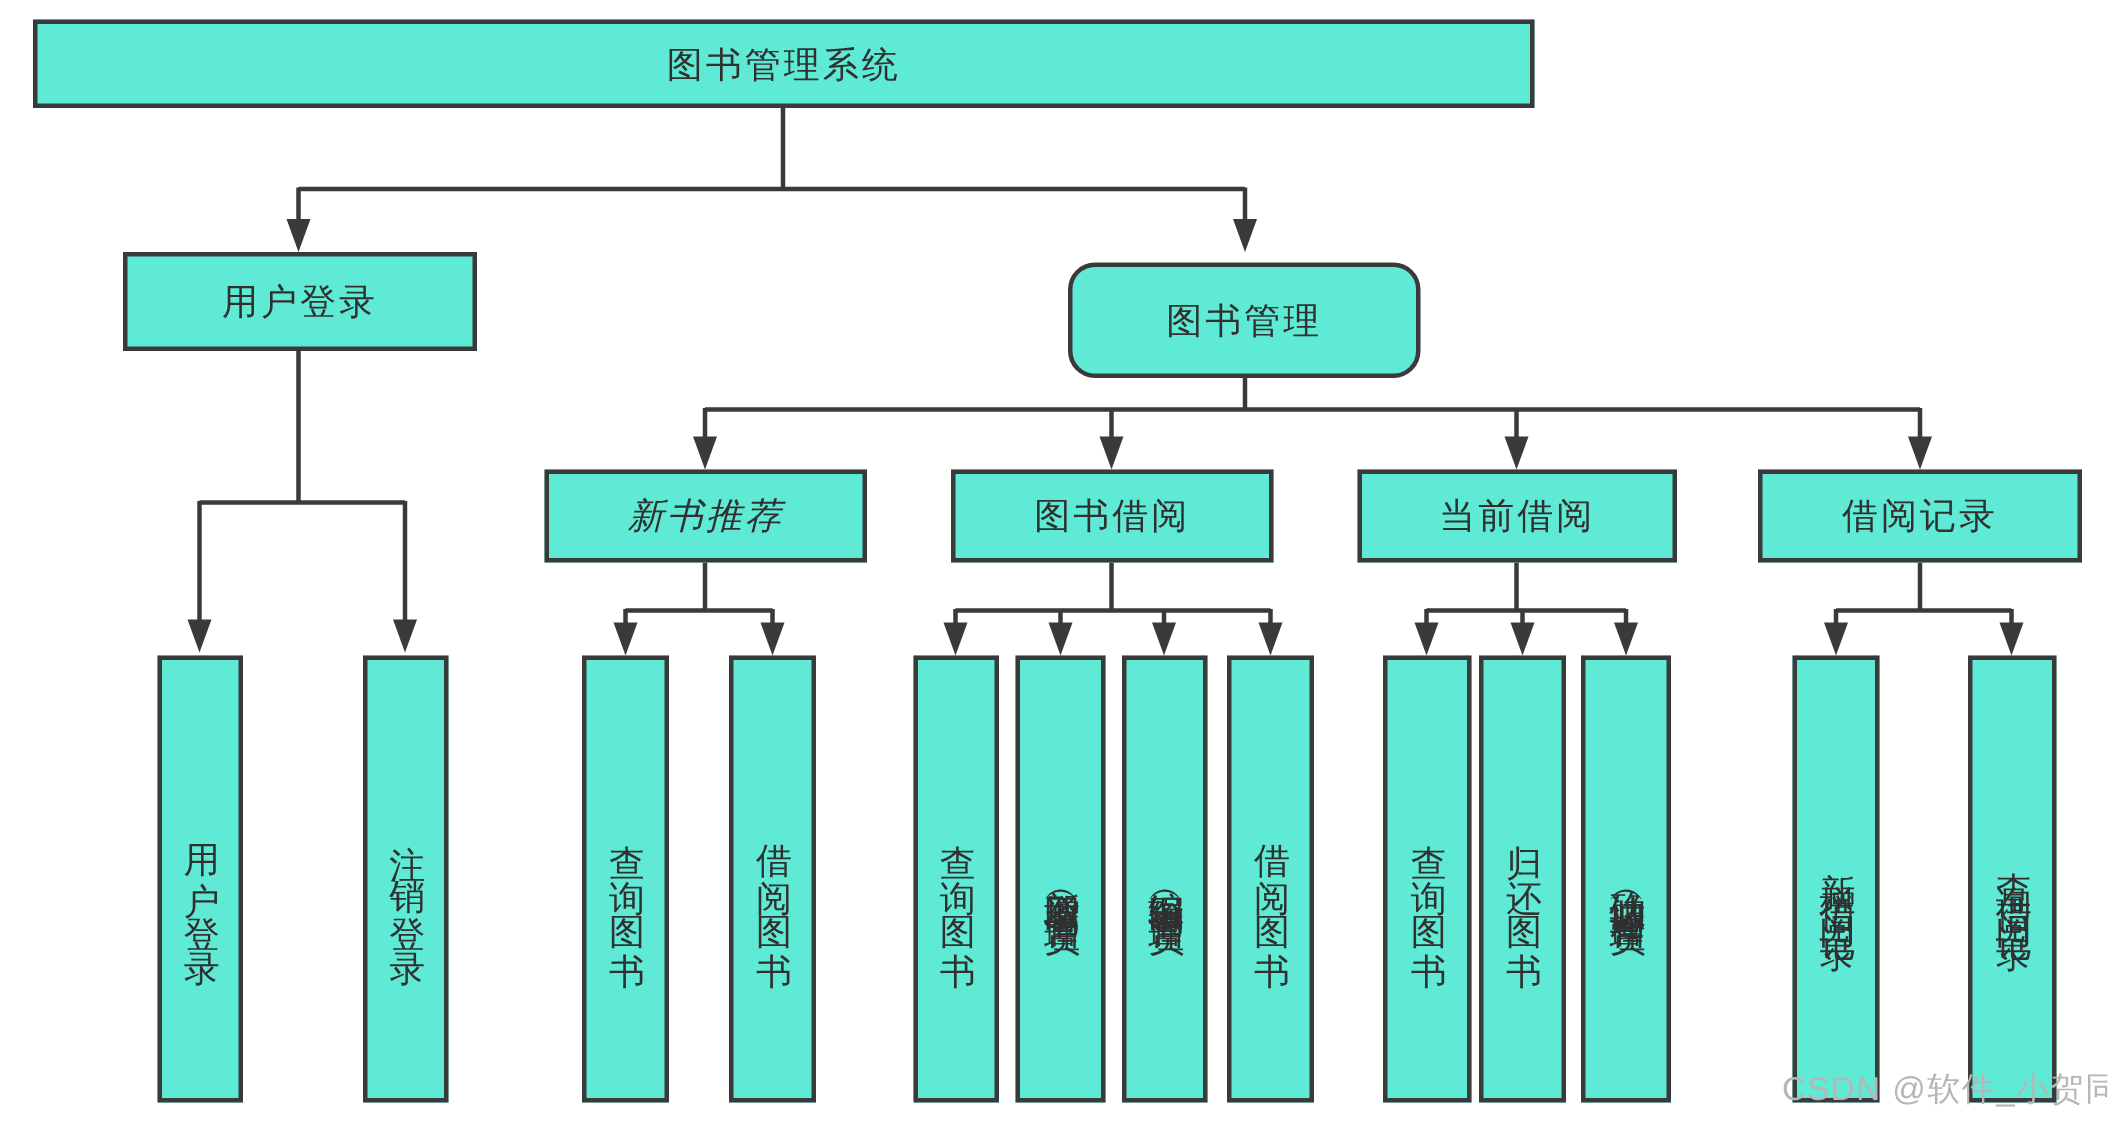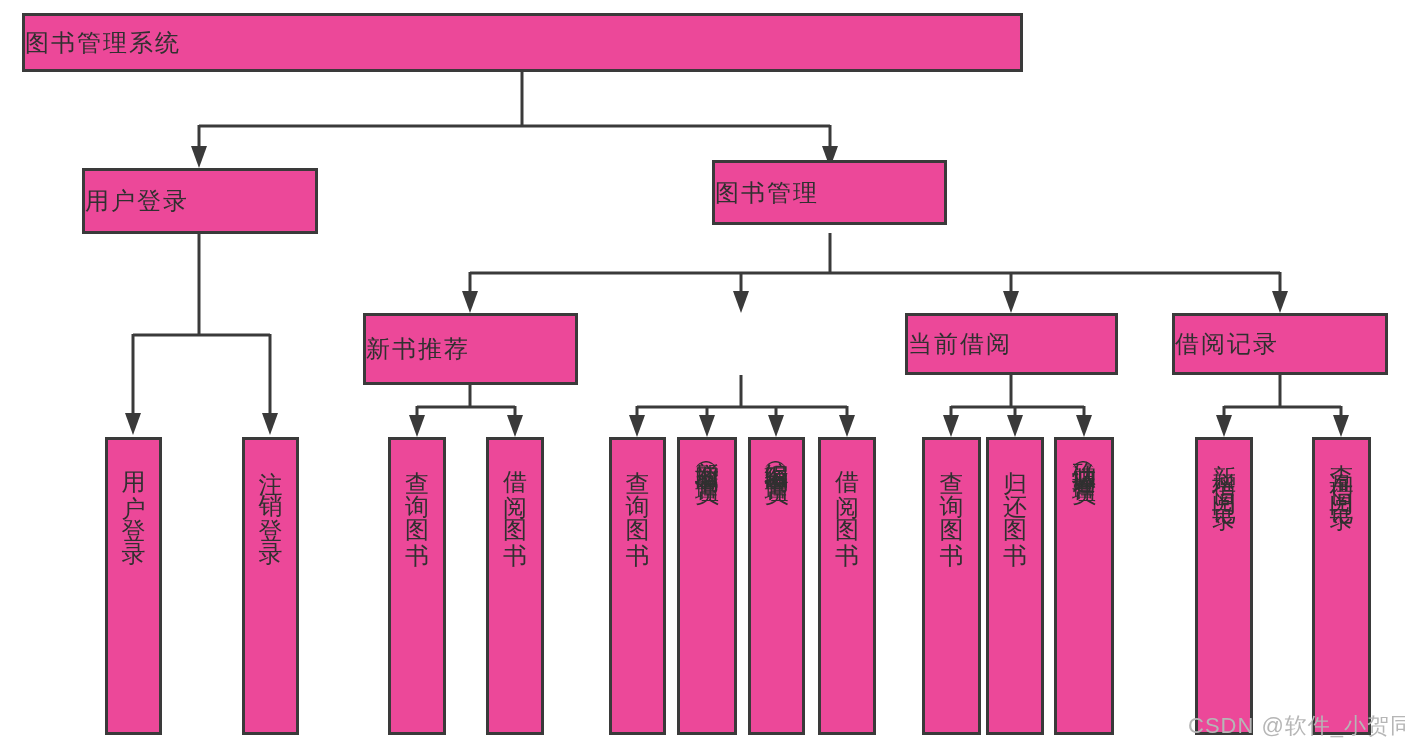--- a/index.html
+++ b/index.html
@@ -13,24 +13,24 @@
   }
   .connectors {
     position: absolute;
     left: 0; top: 0;
     width: 1405px; height: 747px;
   }
   .box {
     position: absolute;
     box-sizing: border-box;
     border: 3px solid #3a3a3a;
-    background: #ec4899;
+    background: #5eead4;
     display: flex;
     align-items: center;
-    justify-content: flex-start;
+    justify-content: center;
     color: #303030;
     font-size: 24px;
     letter-spacing: 2px;
   }
   .leaf {
     writing-mode: vertical-rl;
   }
   .ls-4 { letter-spacing: 24px; padding-top: 12px; }
   .ls-6 { letter-spacing: 9px;  padding-top: 5px; }
   .ls-9 { letter-spacing: 3px;  padding-top: 2px; }
@@ -116,26 +116,29 @@
     </g>
   </svg>
 
   <div class="box" style="left:22px; top:13px; width:1001px; height:59px;">
     <span>图书管理系统</span>
   </div>
 
   <div class="box" style="left:82px; top:168px; width:236px; height:66px;">
     <span>用户登录</span>
   </div>
-  <div class="box" style="left:712px; top:160px; width:235px; height:65px;">
+  <div class="box" style="left:712px; top:175px; width:235px; height:77px;border-radius:18px;">
     <span>图书管理</span>
   </div>
 
-  <div class="box" style="left:363px; top:313px; width:215px; height:72px;">
+  <div class="box" style="left:363px; top:313px; width:215px; height:62px;font-style:italic;">
     <span>新书推荐</span>
+  </div>
+  <div class="box" style="left:634px; top:313px; width:215px; height:62px;">
+    <span>图书借阅</span>
   </div>
   <div class="box" style="left:905px; top:313px; width:213px; height:62px;font-family:Liberation Mono, monospace;">
     <span>当前借阅</span>
   </div>
   <div class="box" style="left:1172px; top:313px; width:216px; height:62px;">
     <span>借阅记录</span>
   </div>
 
   <div class="box leaf ls-4" style="left:105px; top:437px; width:57px; height:298px;">
     <span>用户登录</span>

